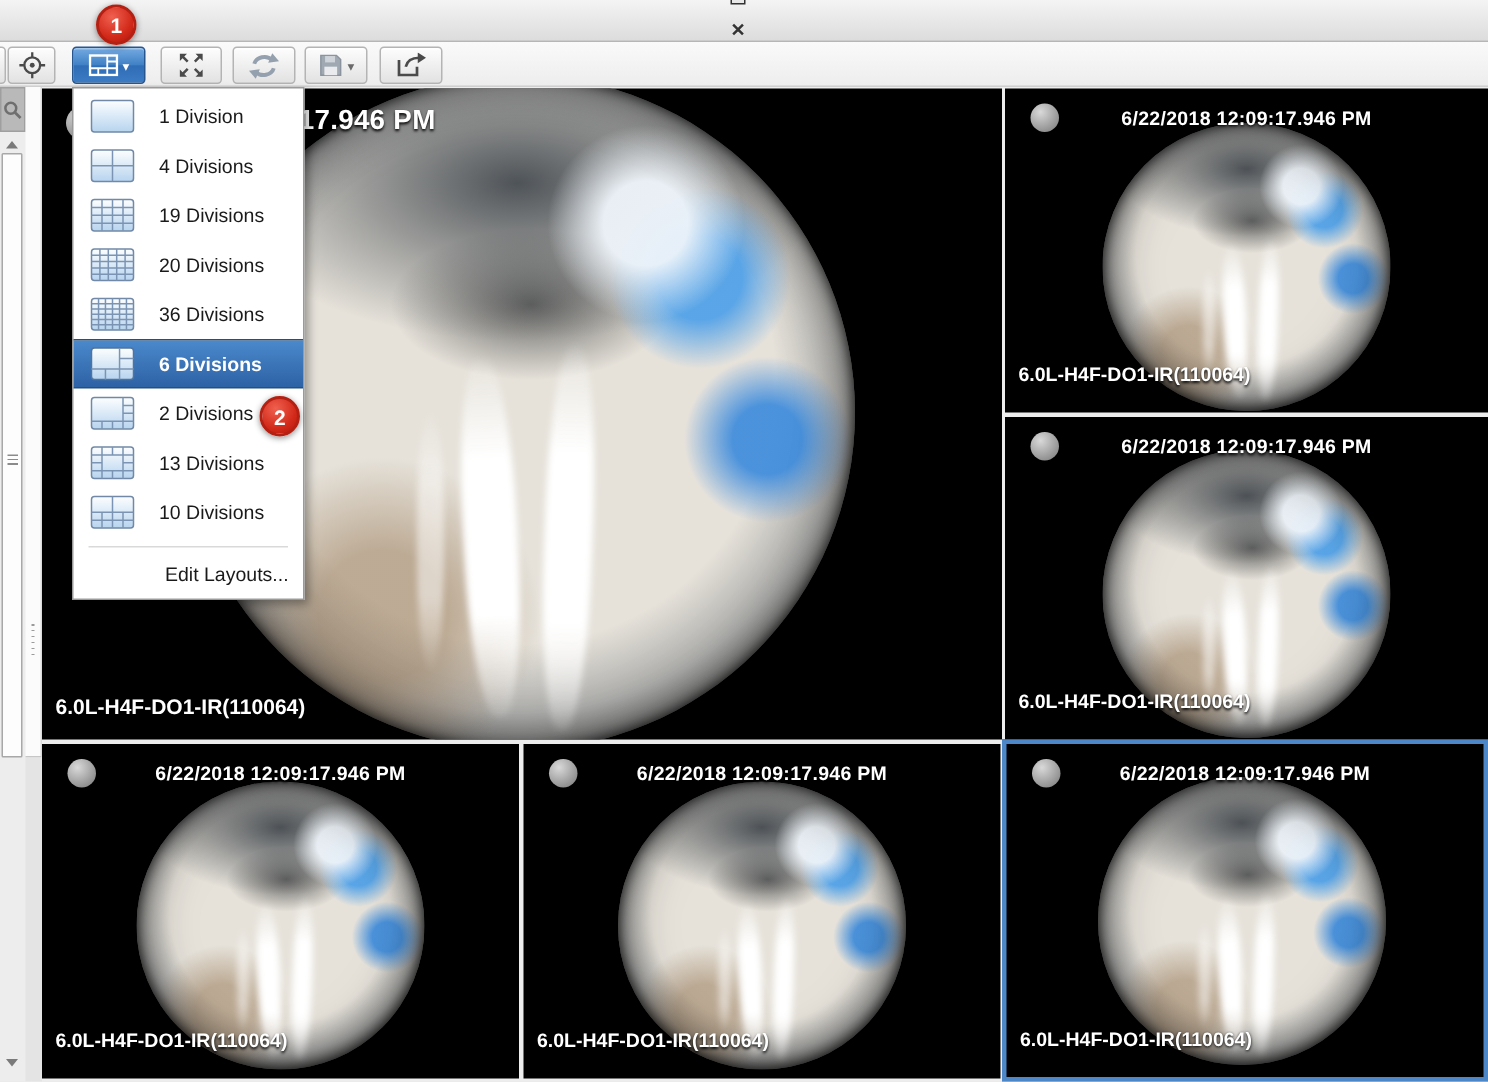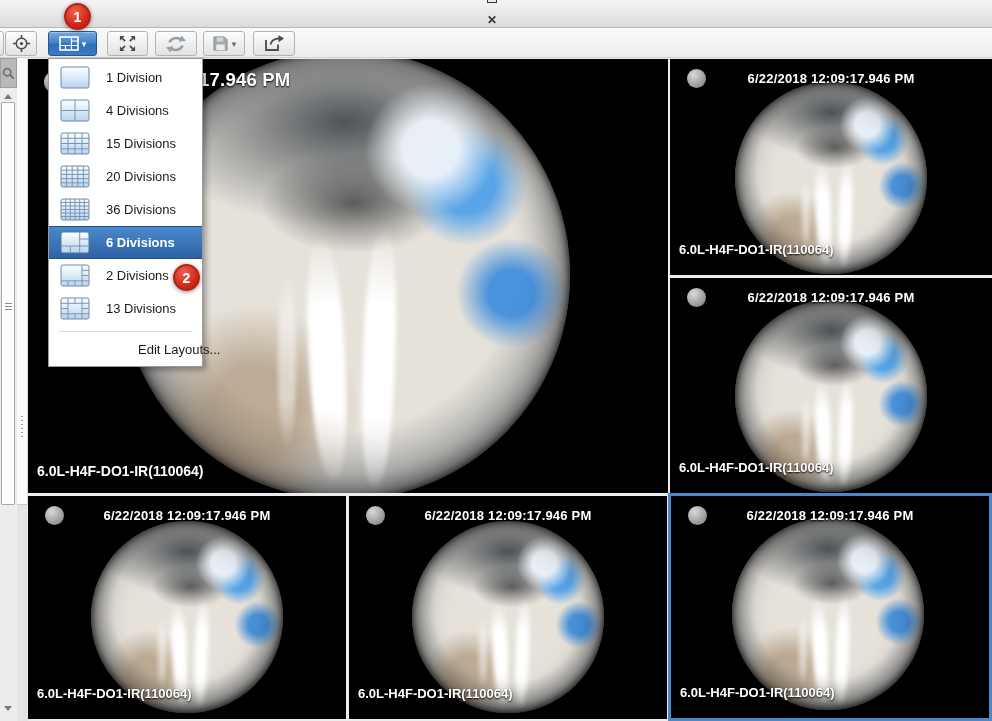--- a/index.html
+++ b/index.html
@@ -86,21 +86,21 @@
   
   .menu { position:absolute; left:48px; top:58px; width:155px; background:#fff;
     border:1px solid #9a9a9a; box-shadow:3px 3px 6px rgba(0,0,0,.35); z-index:10; padding:2px 0; }
   .mi { height:33px; display:flex; align-items:center; cursor:default; }
   .mi .mico { width:30px; height:23px; margin-left:11px; display:block; }
   .mi .mlabel { margin-left:16px; font-size:13px; color:#1a1a1a; white-space:nowrap; }
   .mi.sel { background:linear-gradient(#4a89cc,#2d62a5); border-top:1px solid #24507e; border-bottom:1px solid #24507e;font-weight:bold; }
   .mi.sel .mlabel { color:#fff; }
   .msep { border-top:1px solid #d9d9d9; margin:6px 10px 2px 10px; }
   .mi.footer { height:30px; }
-  .mi.footer .mlabel { margin-left:89px; }
+  .mi.footer .mlabel { margin-left:61px; }
 
   
   .badge { position:absolute; width:27px; height:27px; border-radius:50%; z-index:20;
     background:radial-gradient(circle at 38% 28%, #f0604f, #d22a1a 60%, #b01608);
     border:2px solid #b42012; color:#fff; font-size:14px; font-weight:bold;
     display:flex; align-items:center; justify-content:center; box-shadow:0 1px 4px rgba(0,0,0,.45); }
   .badge1 { left:64px; top:3px; }
   .badge2 { left:173px; top:264px; }
 </style>
 </head>
@@ -292,21 +292,21 @@
       </svg>
       <span class="mlabel">4 Divisions</span>
     </div>
 
 
     <div class="mi">
       <svg class="mico" viewBox="0 0 30 23">
         <rect x="1" y="1" width="28" height="21" rx="2" fill="url(#icoGrad)" stroke="#7189a6"></rect>
         <path d="M8 1V22M15 1V22M22 1V22M1 6.3H29M1 11.5H29M1 16.8H29" stroke="#7b94b3" fill="none"></path>
       </svg>
-      <span class="mlabel">15 Divisions</span>
+      <span class="mlabel">19 Divisions</span>
     </div>
 
     <div class="mi">
       <svg class="mico" viewBox="0 0 30 23">
         <rect x="1" y="1" width="28" height="21" rx="2" fill="url(#icoGrad)" stroke="#7189a6"></rect>
         <path d="M6.6 1V22M12.2 1V22M17.8 1V22M23.4 1V22M1 5.2H29M1 9.4H29M1 13.6H29M1 17.8H29" stroke="#7b94b3" fill="none"></path>
       </svg>
       <span class="mlabel">20 Divisions</span>
     </div>
 
@@ -335,20 +335,27 @@
     </div>
 
     <div class="mi">
       <svg class="mico" viewBox="0 0 30 23">
         <rect x="1" y="1" width="28" height="21" rx="2" fill="url(#icoGrad)" stroke="#7189a6"></rect>
         <path d="M8 1V22M22 1V22M15 1V6.3M15 16.8V22M1 6.3H29M1 16.8H29M1 11.5H8M22 11.5H29" stroke="#7b94b3" fill="none"></path>
       </svg>
       <span class="mlabel">13 Divisions</span>
     </div>
 
+    <div class="mi">
+      <svg class="mico" viewBox="0 0 30 23">
+        <rect x="1" y="1" width="28" height="21" rx="2" fill="url(#icoGrad)" stroke="#7189a6"></rect>
+        <path d="M1 11.5H29M1 16.8H29M15 1V11.5M8 11.5V22M15 11.5V22M22 11.5V22" stroke="#7b94b3" fill="none"></path>
+      </svg>
+      <span class="mlabel">10 Divisions</span>
+    </div>
 
     <div class="msep"></div>
 
     <div class="mi footer">
       <span class="mlabel">Edit Layouts...</span>
     </div>
   </div>
 
   <div class="badge badge1">
     <span>1</span>

